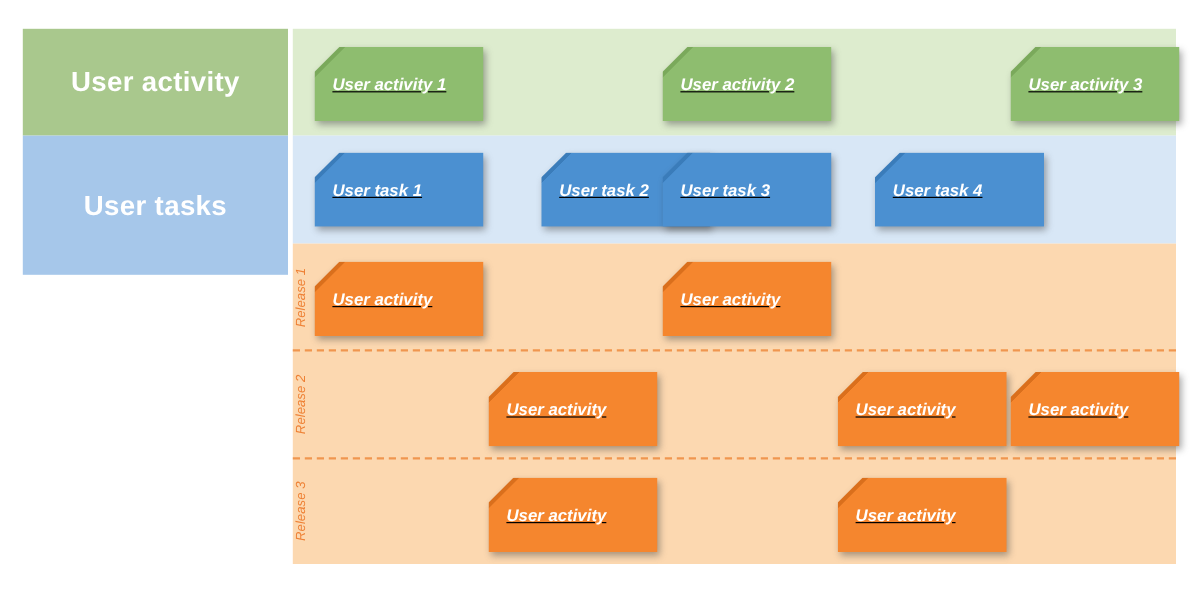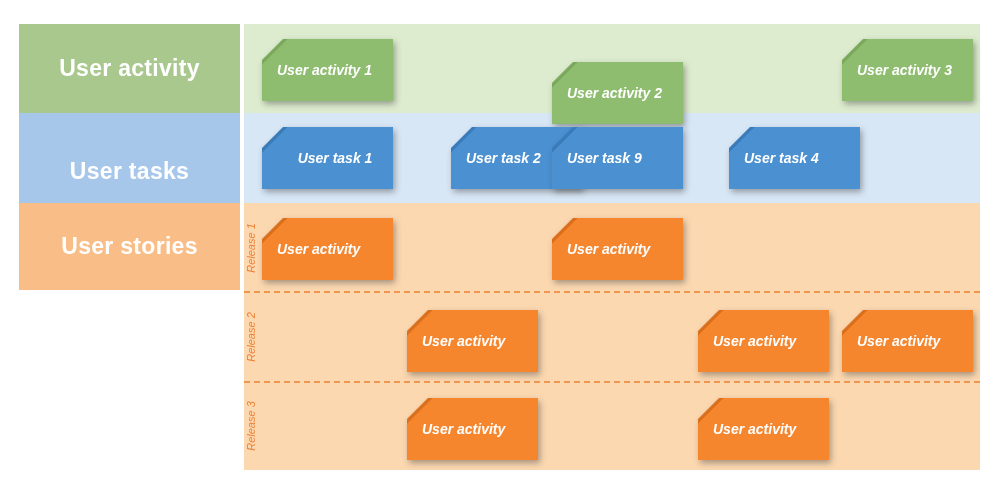--- a/index.html
+++ b/index.html
@@ -68,25 +68,26 @@
     color: var(--release-text, #ee8034);
     white-space: nowrap;
   }
   .rl-1 { top: 240px; }
   .rl-2 { top: 329px; }
   .rl-3 { top: 418px; }
 
   
   .card {
     position: absolute;
-    width: 131px;
+    width: 141px;
     height: 62px;
     display: flex;
     align-items: center;
     filter: drop-shadow(2px 3px 3px rgba(60, 60, 60, 0.45));
+    text-decoration: underline;
   }
   .card-shape {
     position: absolute;
     inset: 0;
     clip-path: polygon(0 21px, 21px 0, 100% 0, 100% 100%, 0 100%);
   }
   .card-green .card-shape {
     background: linear-gradient(135deg, var(--activity-card-fold, #7aa95b) 0 18px, var(--activity-card-bg, #8ebd6f) 18.5px);
   }
   .card-blue .card-shape {
@@ -105,57 +106,56 @@
     white-space: nowrap;
   }
 </style>
 </head>
 <body>
 
 <div class="board">
 
   <div class="row-header hdr-activity">User activity</div>
   <div class="row-header hdr-tasks">User tasks</div>
-  <div class="row-header hdr-stories">User stories</div>
 
   <div class="band band-activity"></div>
   <div class="band band-tasks"></div>
   <div class="band band-stories"></div>
 
   <div class="release-divider div-1"></div>
   <div class="release-divider div-2"></div>
 
   <div class="release-label rl-1">Release 1</div>
   <div class="release-label rl-2">Release 2</div>
   <div class="release-label rl-3">Release 3</div>
 
   <div class="card card-green" style="left:262px; top:39px;">
     <div class="card-shape"></div>
     <span class="card-label">User activity 1</span>
   </div>
-  <div class="card card-green" style="left:552px; top:39px;margin-top:23px;">
+  <div class="card card-green" style="left:552px; top:39px;">
     <div class="card-shape"></div>
     <span class="card-label">User activity 2</span>
   </div>
   <div class="card card-green" style="left:842px; top:39px;align-items:center;">
     <div class="card-shape"></div>
     <span class="card-label">User activity 3</span>
   </div>
 
-  <div class="card card-blue" style="left:262px; top:127px;justify-content:center;">
+  <div class="card card-blue" style="left:262px; top:127px;">
     <div class="card-shape"></div>
     <span class="card-label">User task 1</span>
   </div>
   <div class="card card-blue" style="left:407px; top:127px;margin-left:44px;">
     <div class="card-shape"></div>
     <span class="card-label">User task 2</span>
   </div>
   <div class="card card-blue" style="left:552px; top:127px;">
     <div class="card-shape"></div>
-    <span class="card-label">User task 9</span>
+    <span class="card-label">User task 3</span>
   </div>
   <div class="card card-blue" style="left:729px; top:127px;">
     <div class="card-shape"></div>
     <span class="card-label">User task 4</span>
   </div>
 
   <div class="card card-orange" style="left:262px; top:218px;">
     <div class="card-shape"></div>
     <span class="card-label">User activity</span>
   </div>

